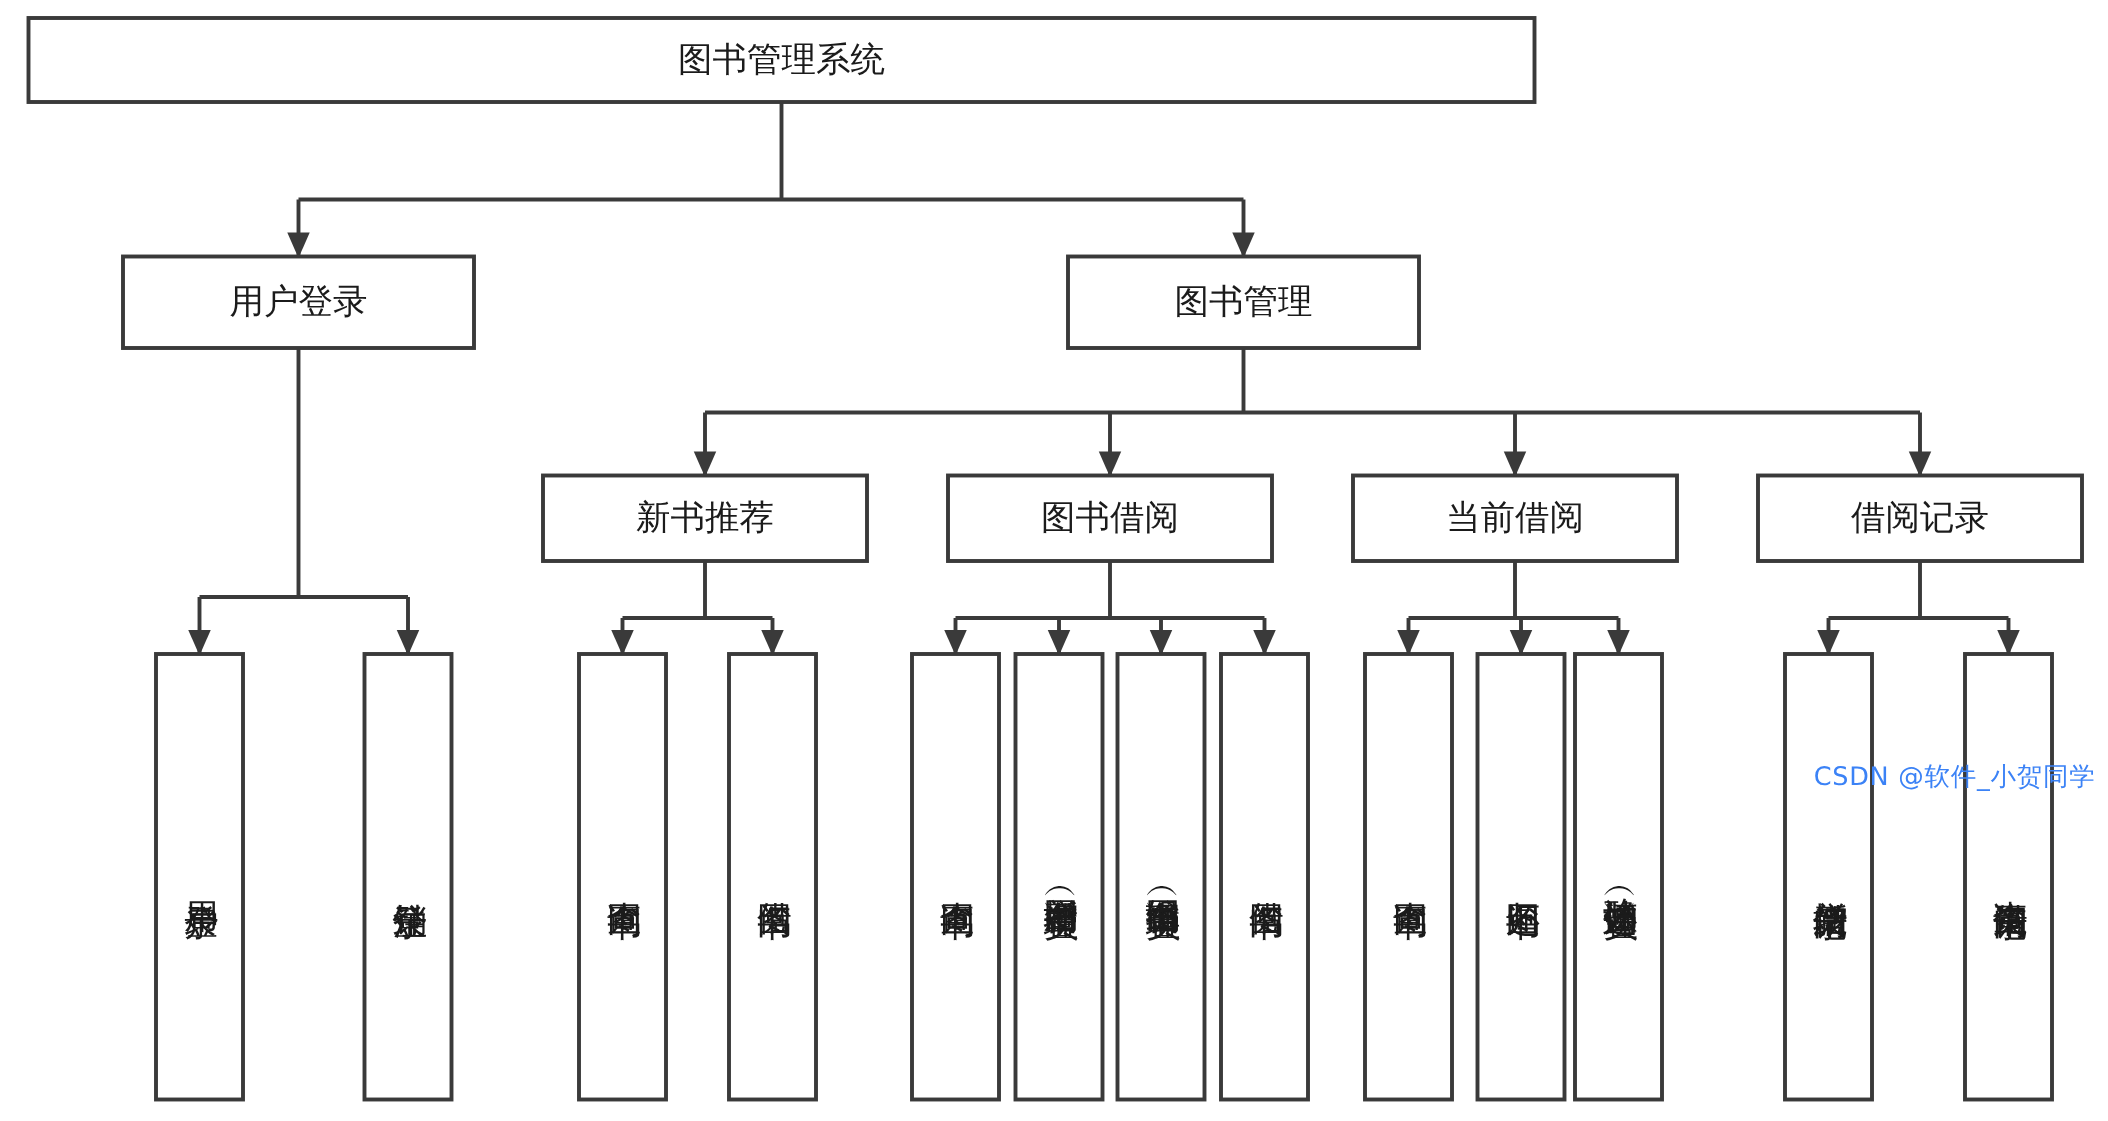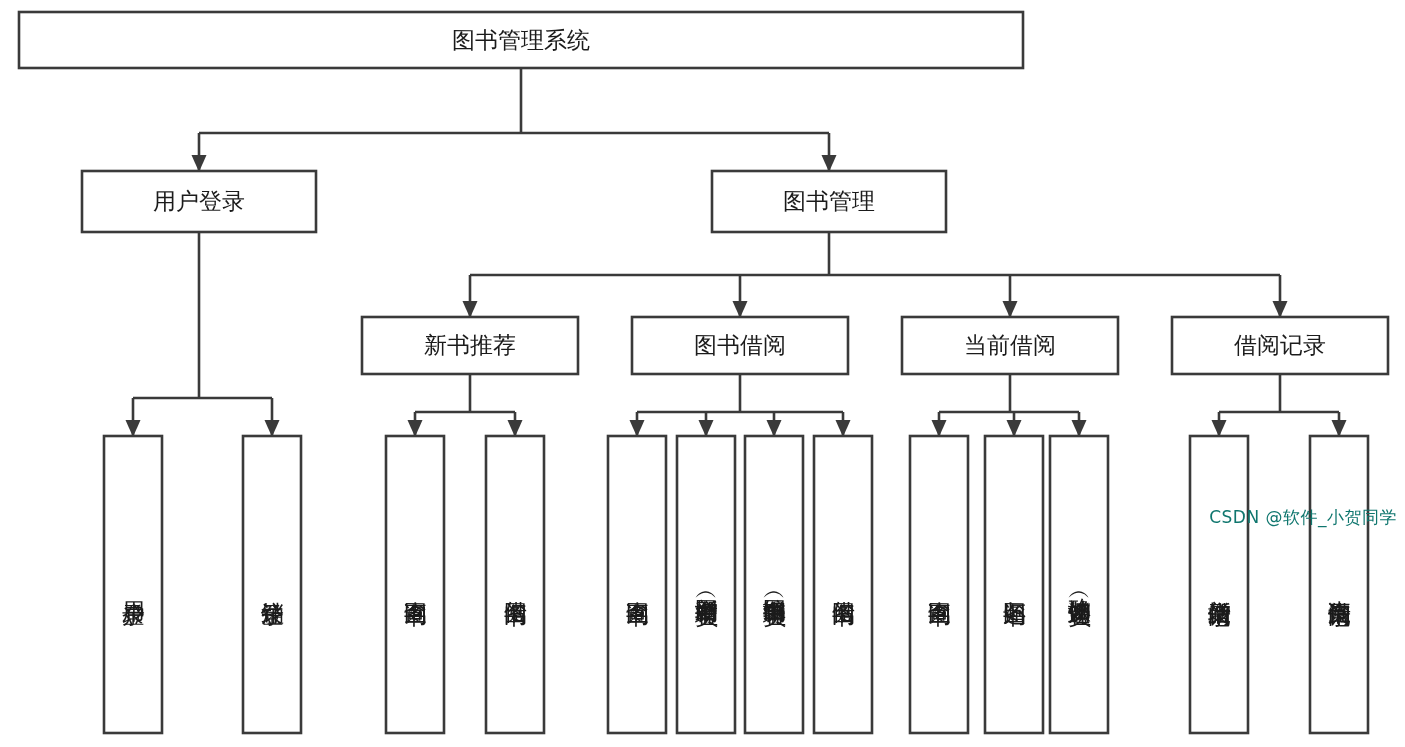--- a/index.html
+++ b/index.html
@@ -65,21 +65,21 @@
     color: #1b1b1b;
     font-family: "DejaVu Sans", "Liberation Sans", sans-serif;
     white-space: nowrap;
     text-align: center;
   }
   .watermark {
     position: absolute;
     right: 8px;
     bottom: 6px;
     font-size: 17px;
-    color: #0f766e;
+    color: #3b82f6;
     font-family: "DejaVu Sans", "Liberation Sans", sans-serif;
     white-space: nowrap;
     letter-spacing: 0.5px;
   }
 </style>
 </head>
 <body>
 
 <div id="diagram-root">
 

